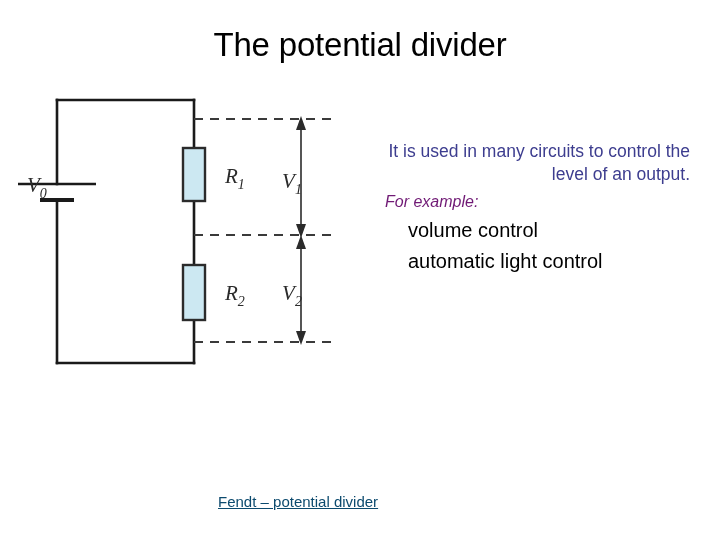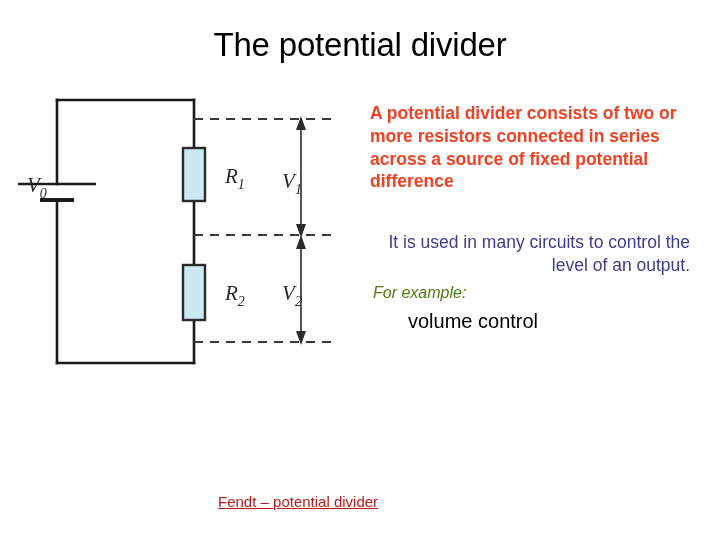--- a/index.html
+++ b/index.html
@@ -70,40 +70,40 @@
     margin: 0;
     text-align: right;
   }
   #gap-red-blue {
     height: 38px;
   }
   .para-example {
     font-family: "Liberation Sans", sans-serif;
     font-size: 16px;
     font-style: italic;
-    color: #4d7c0f;
-    margin: 6px 0 0 3px;
+    color: #701a75;
+    margin: 6px 0 0 15px;
     line-height: 1.25;
   }
   .bullet-item {
     font-family: "Liberation Sans", sans-serif;
     font-size: 20px;
     color: #000000;
     margin: 6px 0 0 38px;
     line-height: 1.25;
   }
 
   
   #fendt-link {
     position: absolute;
     left: 218px;
     top: 493px;
     font-family: "Liberation Sans", sans-serif;
     font-size: 15px;
-    color: #b91c1c;
+    color: #0c4a6e;
     text-decoration: underline;
     cursor: pointer;
     white-space: nowrap;
   }
 </style>
 </head>
 <body>
 
 <div id="slide">
 
@@ -173,27 +173,27 @@
         <polygon points="291,257 286,243 296,243" stroke="none"></polygon>
       </g>
       <text x="282" y="212" text-anchor="middle" font-family="'Liberation Serif', serif" font-size="21" font-style="italic" fill="#2b2b2b">
         <tspan>V</tspan><tspan dy="6" font-size="14">2</tspan>
       </text>
     </svg>
   </div>
 
   <div id="text-column">
 
-    <p class="para-red">A potential divider consists of two or more resistors connected in series across a source of fixed potential difference</p>
 
     <div id="gap-red-blue"></div>
 
     <p class="para-blue">It is used in many circuits to control the level of an output.</p>
 
     <p class="para-example">For example:</p>
 
     <p class="bullet-item">volume control</p>
 
+    <p class="bullet-item">automatic light control</p>
   </div>
 
   <a id="fendt-link" href="#">Fendt – potential divider</a>
 
 </div>
 
 </body></html>

